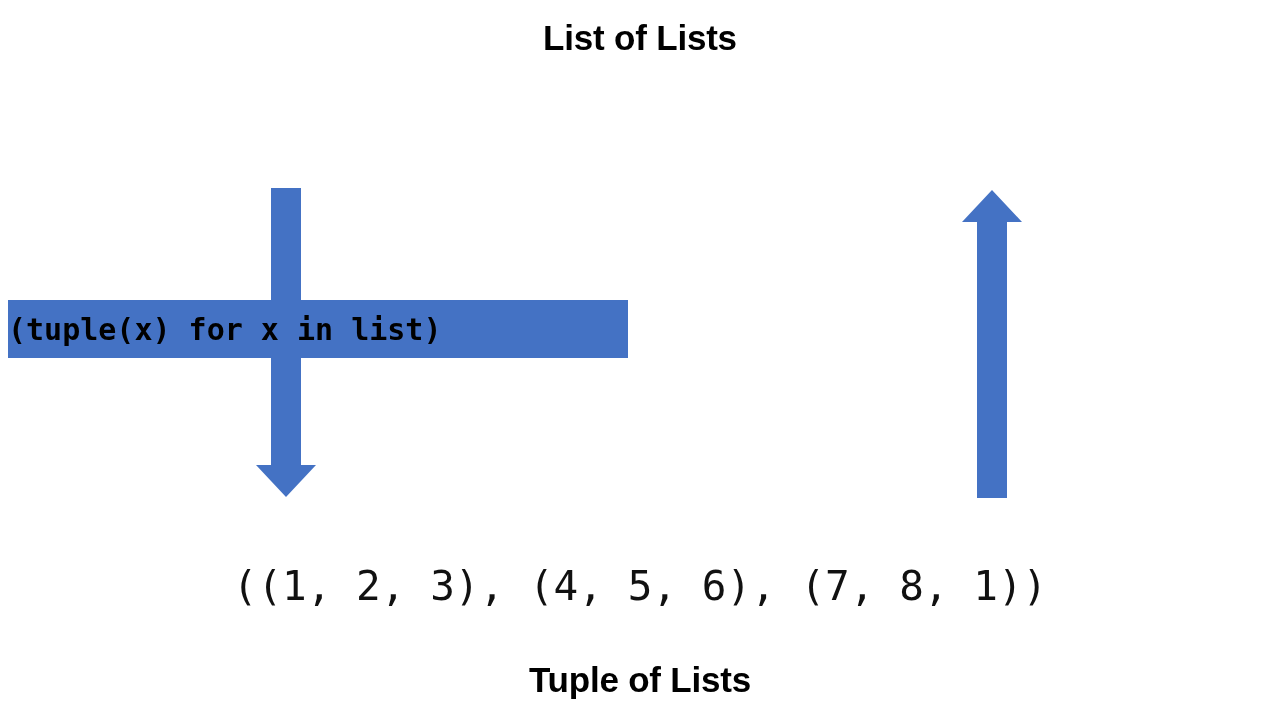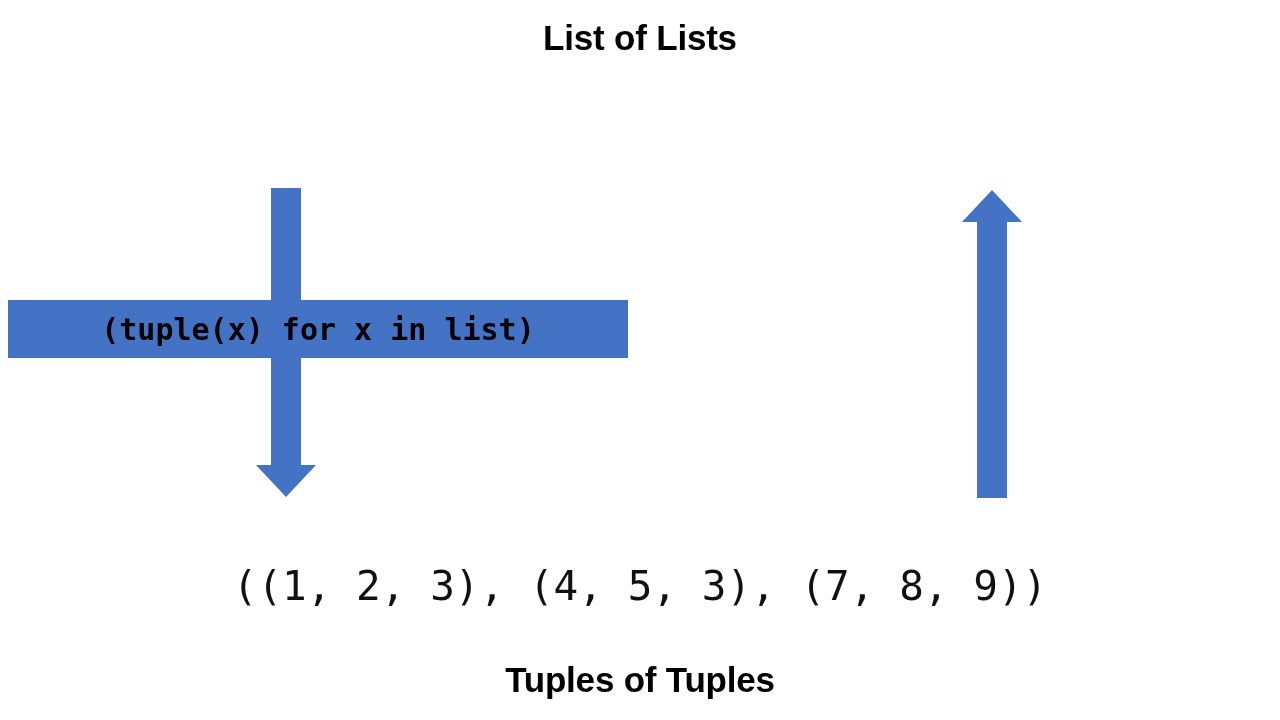--- a/index.html
+++ b/index.html
@@ -69,21 +69,20 @@
     height: 312px;
   }
 
   
   .label-bar {
     position: absolute;
     height: 58px;
     background: #4472C4;
     display: flex;
     align-items: center;
-    justify-content: center;
     font-family: "DejaVu Sans Mono", "Liberation Mono", monospace;
     font-weight: bold;
     font-size: 30px;
     color: #000000;
     white-space: pre;
     letter-spacing: 0px;
     overflow: hidden;
   }
   #bar-left {
     left: 8px;
@@ -114,17 +113,17 @@
     <svg width="68" height="312" viewBox="0 0 68 312" xmlns="http://www.w3.org/2000/svg">
       <polygon points="34,2 64,34 49,34 49,310 19,310 19,34 4,34" fill="#4472C4"></polygon>
     </svg>
   </div>
 
   <div class="label-bar" id="bar-left">
     <span>(tuple(x) for x in list)</span>
   </div>
 
 
-  <div class="code-line" id="code-bottom">((1, 2, 3), (4, 5, 3), (7, 8, 9))</div>
+  <div class="code-line" id="code-bottom">((1, 2, 3), (4, 5, 6), (7, 8, 1))</div>
 
-  <div class="diagram-title" id="title-bottom">Tuples of Tuples</div>
+  <div class="diagram-title" id="title-bottom">Tuple of Lists</div>
 
 </div>
 
 </body></html>

